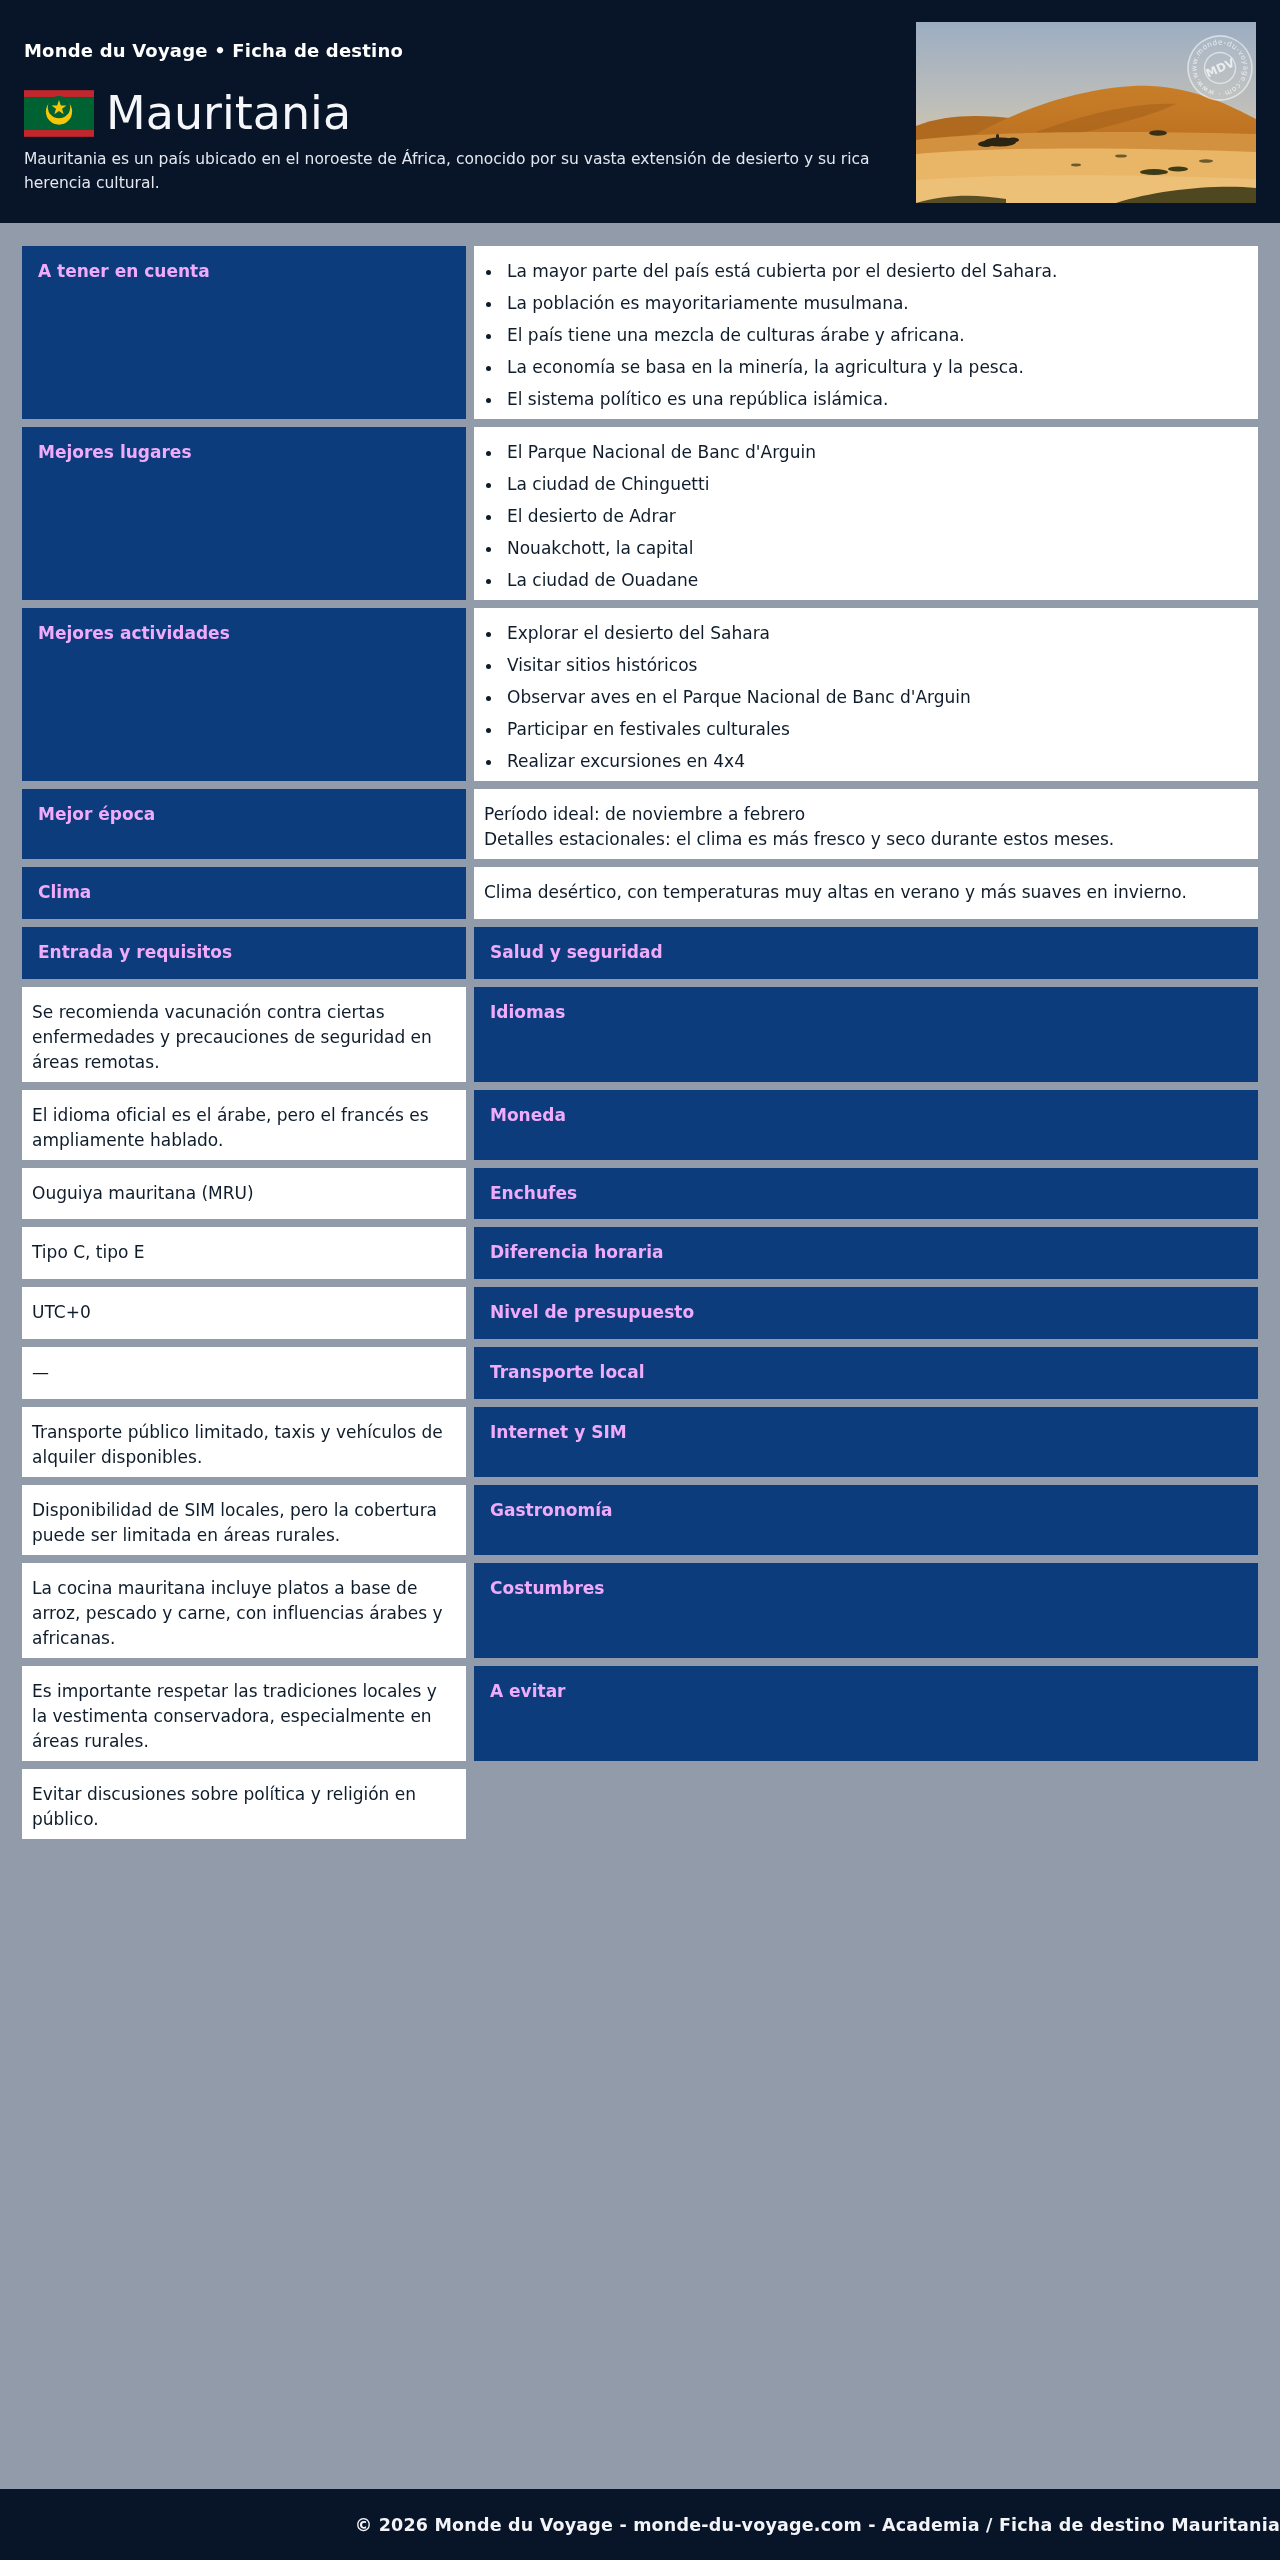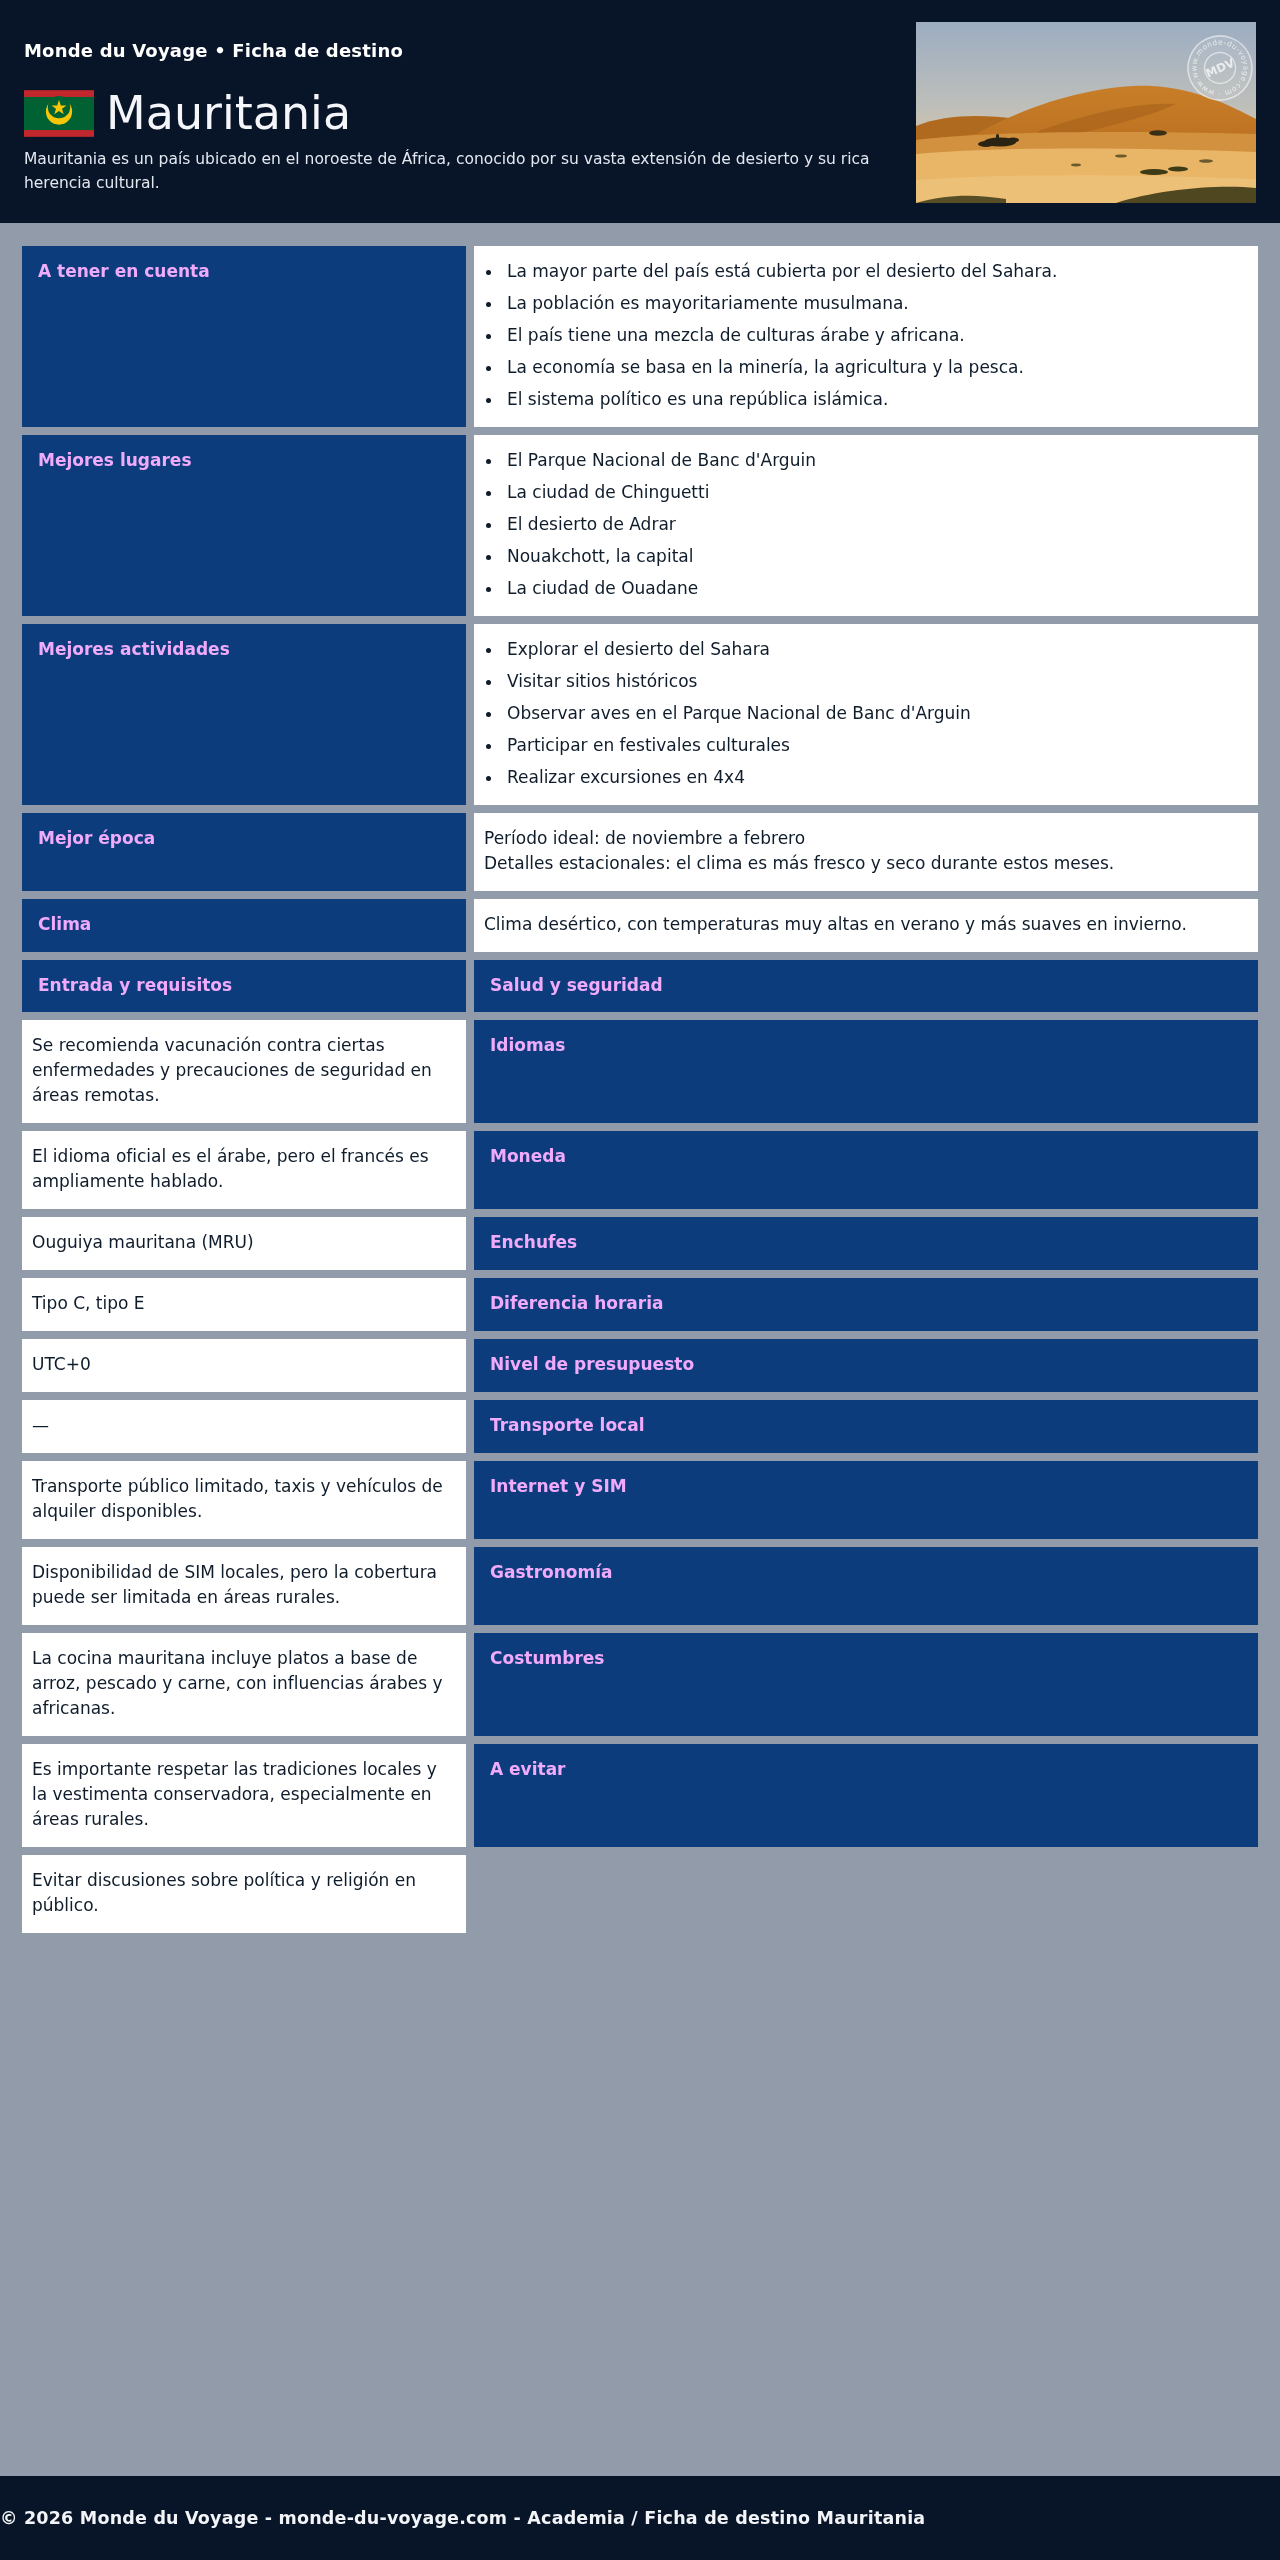--- a/index.html
+++ b/index.html
@@ -86,41 +86,41 @@
     font-weight:bold;
     font-size:17px;
     line-height:1.4;
     padding:14px 16px;
   }
   .cell-value{
     background:#ffffff;
     color:var(--text-dark);
     font-size:17px;
     line-height:25px;
-    padding:13px 18px 15px 10px;
+    padding:13px 18px 7px 10px;
     white-space:pre-line;
   }
   .cell-value ul{
     margin:0;
     padding-left:19px;
     list-style:disc;
   }
   .cell-value li{
     padding-left:4px;
     margin:0 0 7px 0;
   }
   .cell-value li:last-child{margin-bottom:0;}
   
   .footer{
     margin-top:auto;
-    height:84px;
+    height:71px;
     background:var(--navy);
     display:flex;
     align-items:center;
-    justify-content:flex-start;
+    justify-content:flex-end;
     flex:0 0 auto;
   }
   .footer p{
     margin:0;
     color:#f2f4f8;
     font-size:17.5px;
     font-weight:bold;
     letter-spacing:.2px;
   }
 </style>

